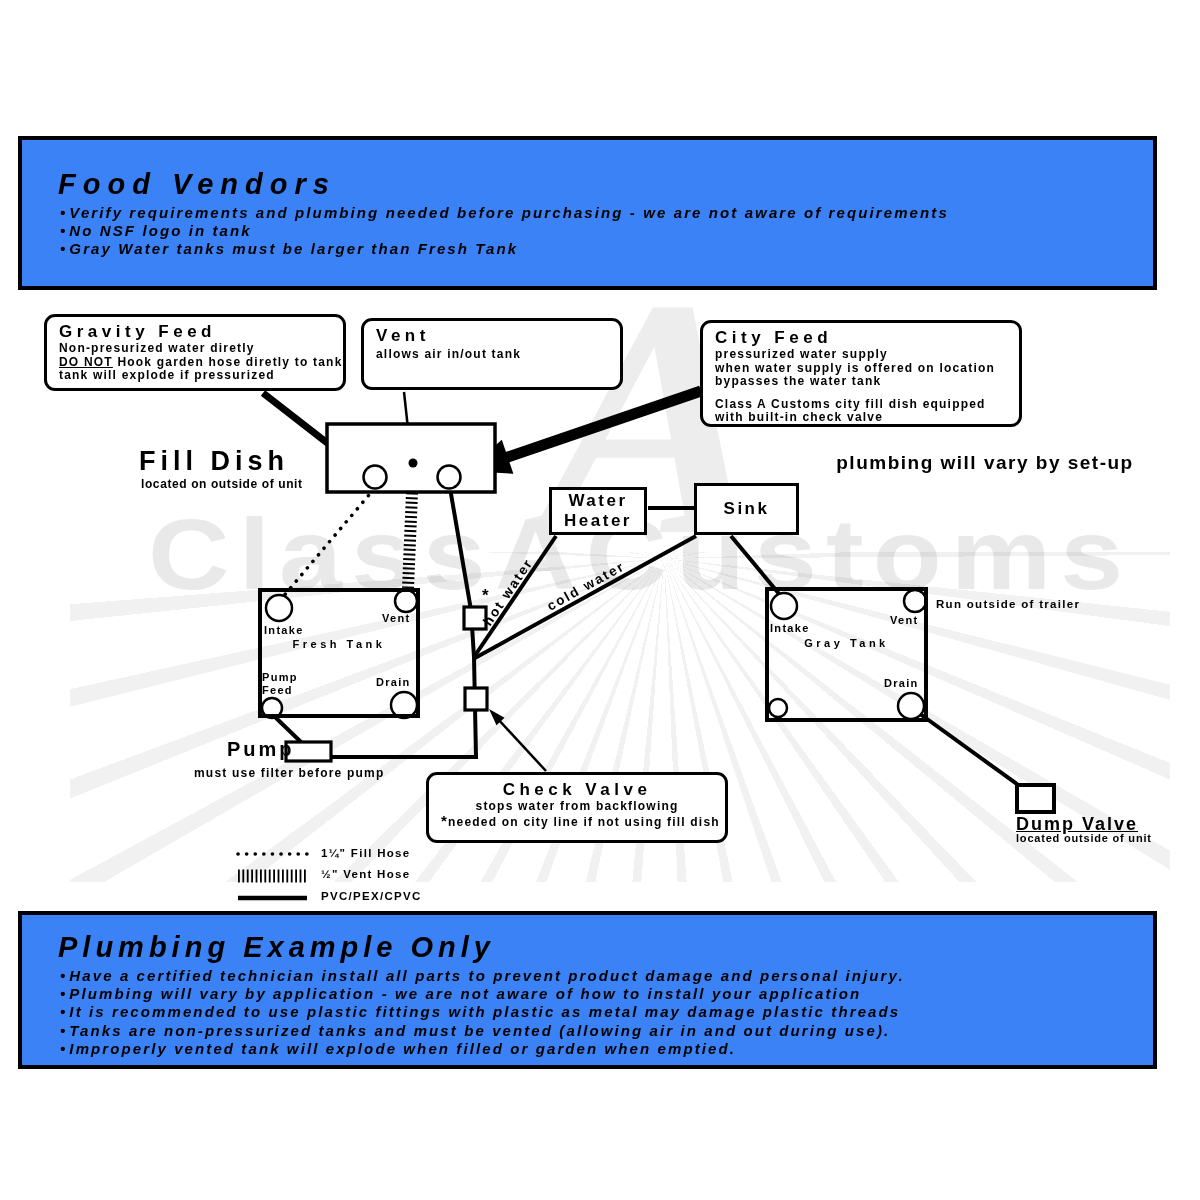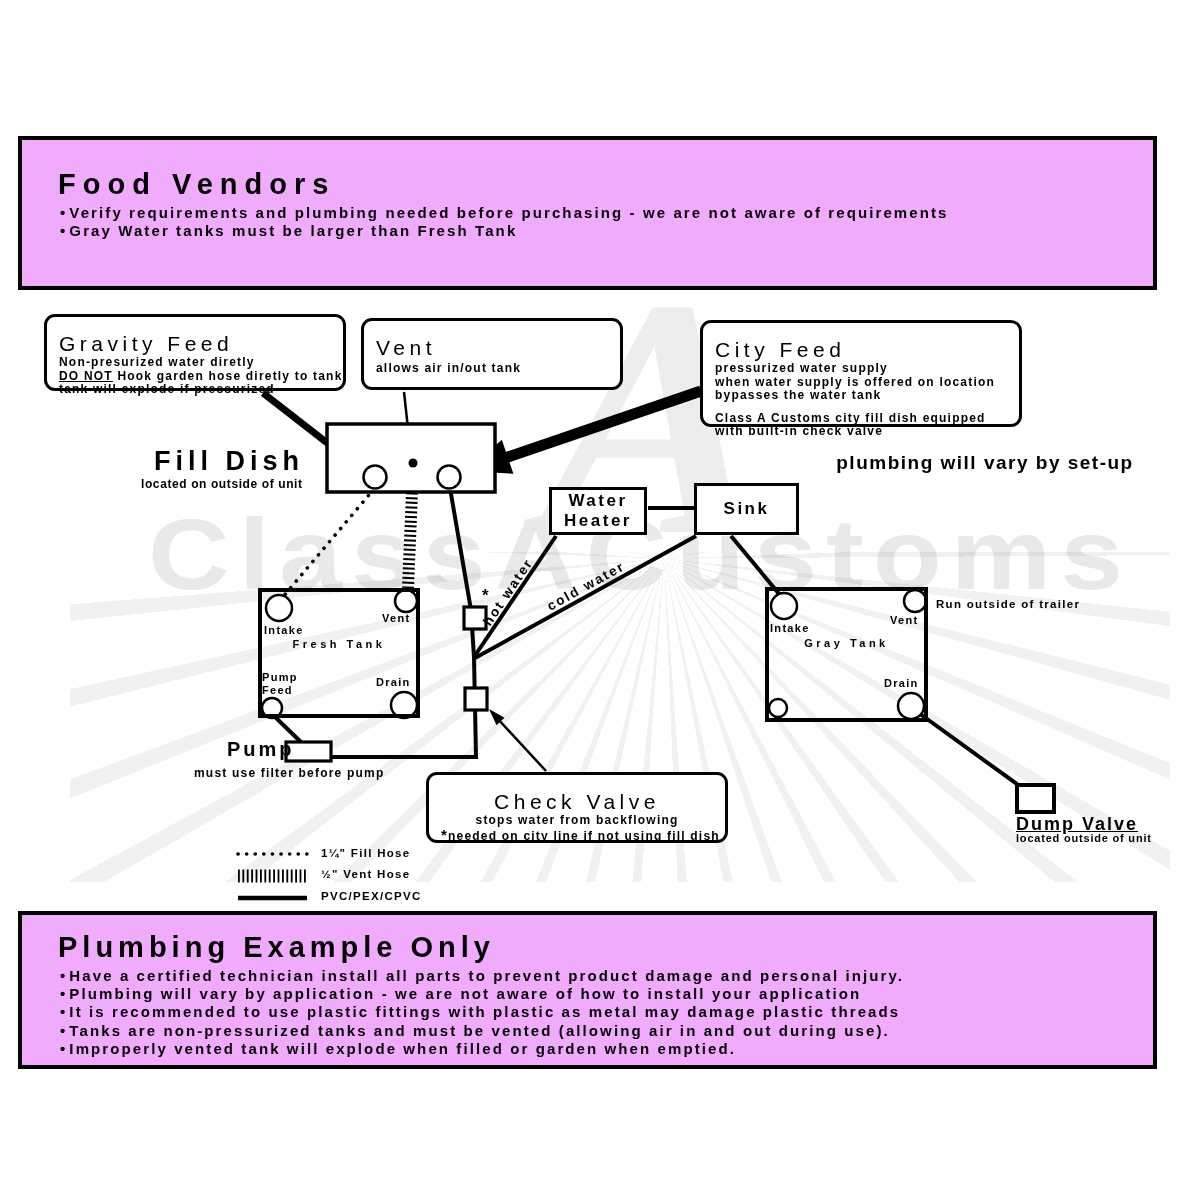--- a/index.html
+++ b/index.html
@@ -15,26 +15,26 @@
   
   svg.lines{position:absolute;left:0;top:0;z-index:1;}
   .pvc{stroke:#000;stroke-width:4;fill:none;}
   .dotted{stroke:#000;stroke-width:3.6;fill:none;stroke-linecap:round;stroke-dasharray:0.1 8.5;}
   .venthose{stroke:#000;stroke-width:12;fill:none;stroke-dasharray:2 2.7;}
   .venthose-legend{stroke:#000;stroke-width:13;fill:none;stroke-dasharray:1.8 2.6;}
   .boxline{fill:#fff;stroke:#000;stroke-width:3.5;}
   .port{fill:#fff;stroke:#000;stroke-width:2.5;}
   .sq{fill:#fff;stroke:#000;stroke-width:3.2;}
   .arrowhead{fill:#000;stroke:none;}
-  .bigbox{position:absolute;z-index:2;border:4px solid #000;background:#f0abfc;}
+  .bigbox{position:absolute;z-index:2;border:4px solid #000;background:#3b82f6;font-style:italic;}
   .bigbox .title{position:absolute;left:36px;font-size:29px;font-weight:700;letter-spacing:7px;white-space:nowrap;}
   .bigbox .blist{position:absolute;left:38px;font-size:15px;font-weight:700;letter-spacing:2.1px;line-height:18.2px;white-space:nowrap;}
   .bullet-line .b{margin-right:2px;}
   .callout{position:absolute;z-index:2;border:3.5px solid #000;border-radius:11px;background:#fff;padding:5px 12px 4px 12px;}
-  .callout .ctitle{font-size:21px;font-weight:400;letter-spacing:4.5px;white-space:nowrap;margin-top:10px;}
+  .callout .ctitle{font-size:17px;font-weight:700;letter-spacing:4.5px;white-space:nowrap;}
   .callout .cbody{font-size:12px;font-weight:700;letter-spacing:1.2px;line-height:13.5px;white-space:nowrap;}
   .appl{position:absolute;z-index:2;border:3.5px solid #000;background:#fff;display:flex;align-items:center;
         justify-content:center;text-align:center;font-size:17px;font-weight:700;letter-spacing:2.5px;line-height:20px;}
   .tank{position:absolute;z-index:2;border:4px solid #000;background:transparent;}
   .tname{position:absolute;width:100%;text-align:center;font-size:11px;font-weight:700;letter-spacing:3.5px;white-space:nowrap;}
   .plabel{position:absolute;z-index:2;font-size:11px;font-weight:700;letter-spacing:1.3px;line-height:12.5px;white-space:nowrap;}
   .freelabel{position:absolute;z-index:2;font-weight:700;white-space:nowrap;}
   .pipe-label{position:absolute;z-index:2;font-size:13.5px;font-weight:700;letter-spacing:2px;white-space:nowrap;}
   .u{text-decoration:underline;}
   .ast{font-size:15px;font-weight:700;}
@@ -92,20 +92,21 @@
 
     <path class="dotted" d="M238,854 L307,854"></path>
     <path class="venthose-legend" d="M238,876 L307,876"></path>
     <path d="M238,898 L307,898" stroke="#000" stroke-width="4.5" fill="none"></path>
   </svg>
 
   <div class="bigbox" style="left:18px;top:136px;width:1131px;height:146px;">
     <div class="title" style="top:28px;">Food Vendors</div>
     <div class="blist" style="top:64px;">
       <div class="bullet-line"><span class="b">•</span><span>Verify requirements and plumbing needed before purchasing - we are not aware of requirements</span></div>
+      <div class="bullet-line"><span class="b">•</span><span>No NSF logo in tank</span></div>
       <div class="bullet-line"><span class="b">•</span><span>Gray Water tanks must be larger than Fresh Tank</span></div>
     </div>
   </div>
 
   <div class="callout" style="left:44px;top:314px;width:272px;height:62px;">
     <div class="ctitle">Gravity Feed</div>
     <div class="cbody">
       <div>Non-presurized water diretly</div>
       <div><span class="u">DO NOT</span><span> Hook garden hose diretly to tank</span></div>
       <div>tank will explode if pressurized</div>
@@ -129,21 +130,21 @@
   </div>
 
   <div class="callout" style="left:426px;top:772px;width:272px;height:56px;text-align:center;">
     <div class="ctitle">Check Valve</div>
     <div class="cbody">
       <div>stops water from backflowing</div>
       <div style="text-align:left;"><span class="ast">*</span><span>needed on city line if not using fill dish</span></div>
     </div>
   </div>
 
-  <div class="freelabel" style="left:154px;top:446px;font-size:27px;letter-spacing:5px;">Fill Dish</div>
+  <div class="freelabel" style="left:139px;top:446px;font-size:27px;letter-spacing:5px;">Fill Dish</div>
   <div class="freelabel" style="left:141px;top:477px;font-size:12px;letter-spacing:0.6px;">located on outside of unit</div>
 
   <div class="freelabel" style="left:805px;top:452px;width:360px;text-align:center;">
     <div style="font-size:19px;letter-spacing:1.5px;">plumbing will vary by set-up</div>
   </div>
 
   <div class="appl" style="left:549px;top:487px;width:92px;height:42px;">Water Heater</div>
   <div class="appl" style="left:694px;top:483px;width:99px;height:46px;">Sink</div>
 
   <div class="pipe-label" style="left:508px;top:592px;transform:translate(-50%,-50%) rotate(-56deg);">hot water</div>

